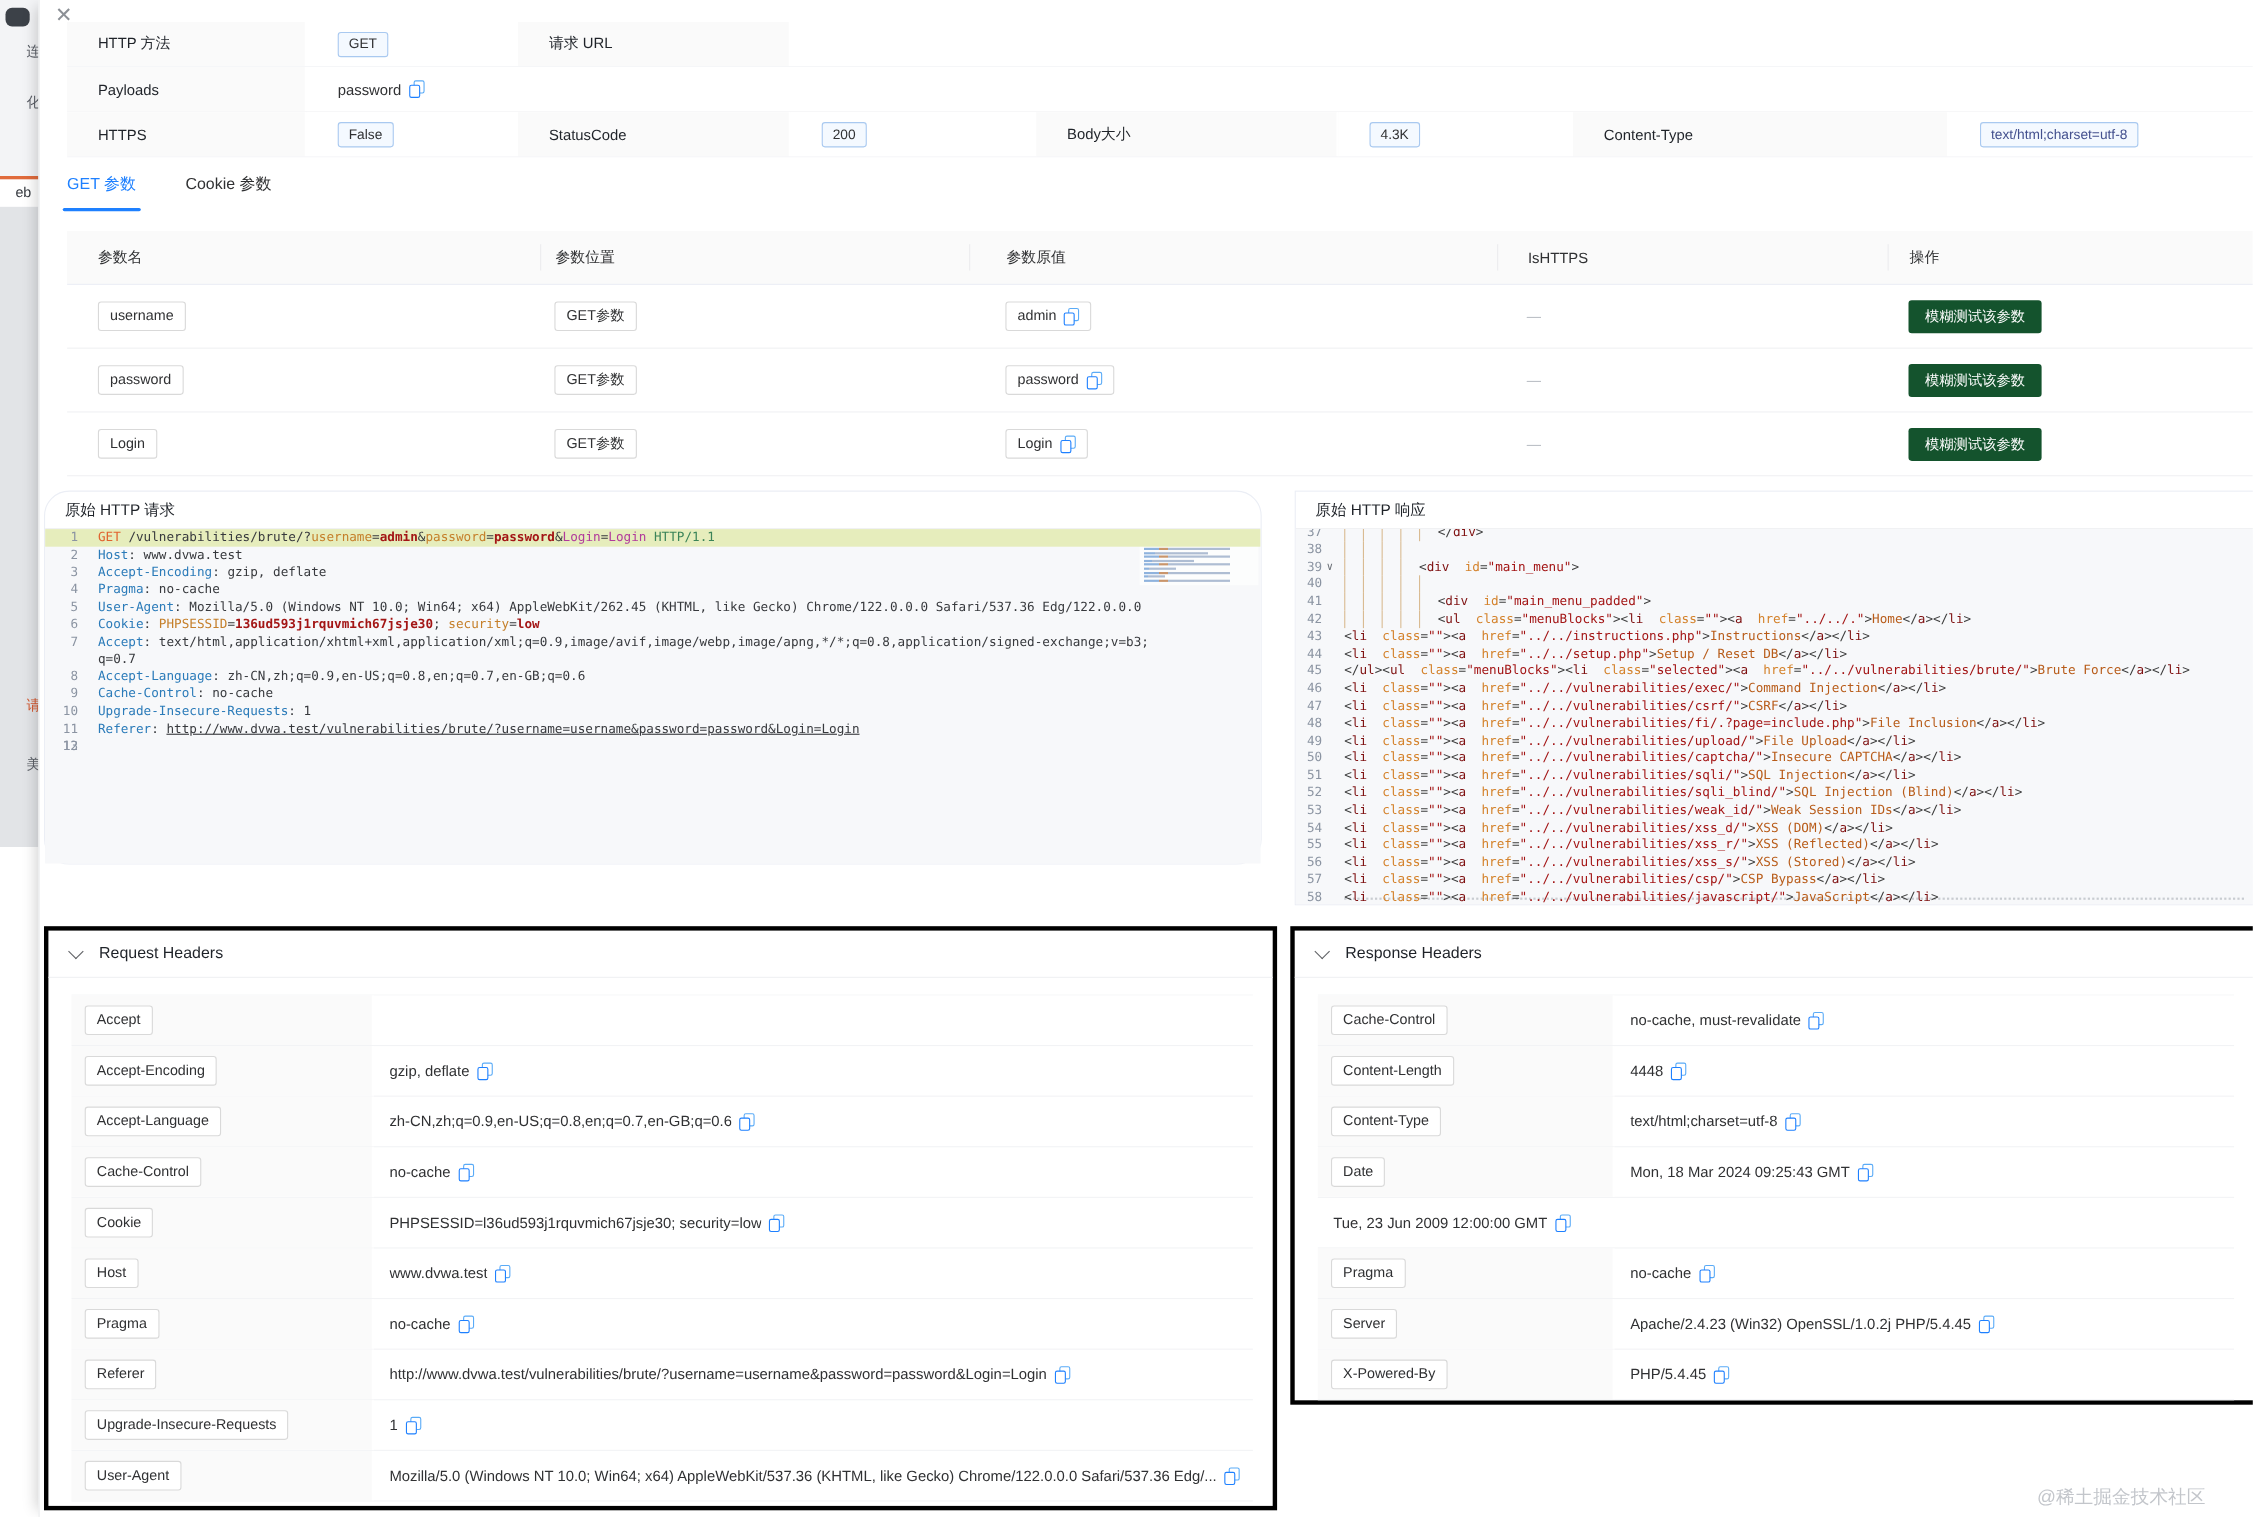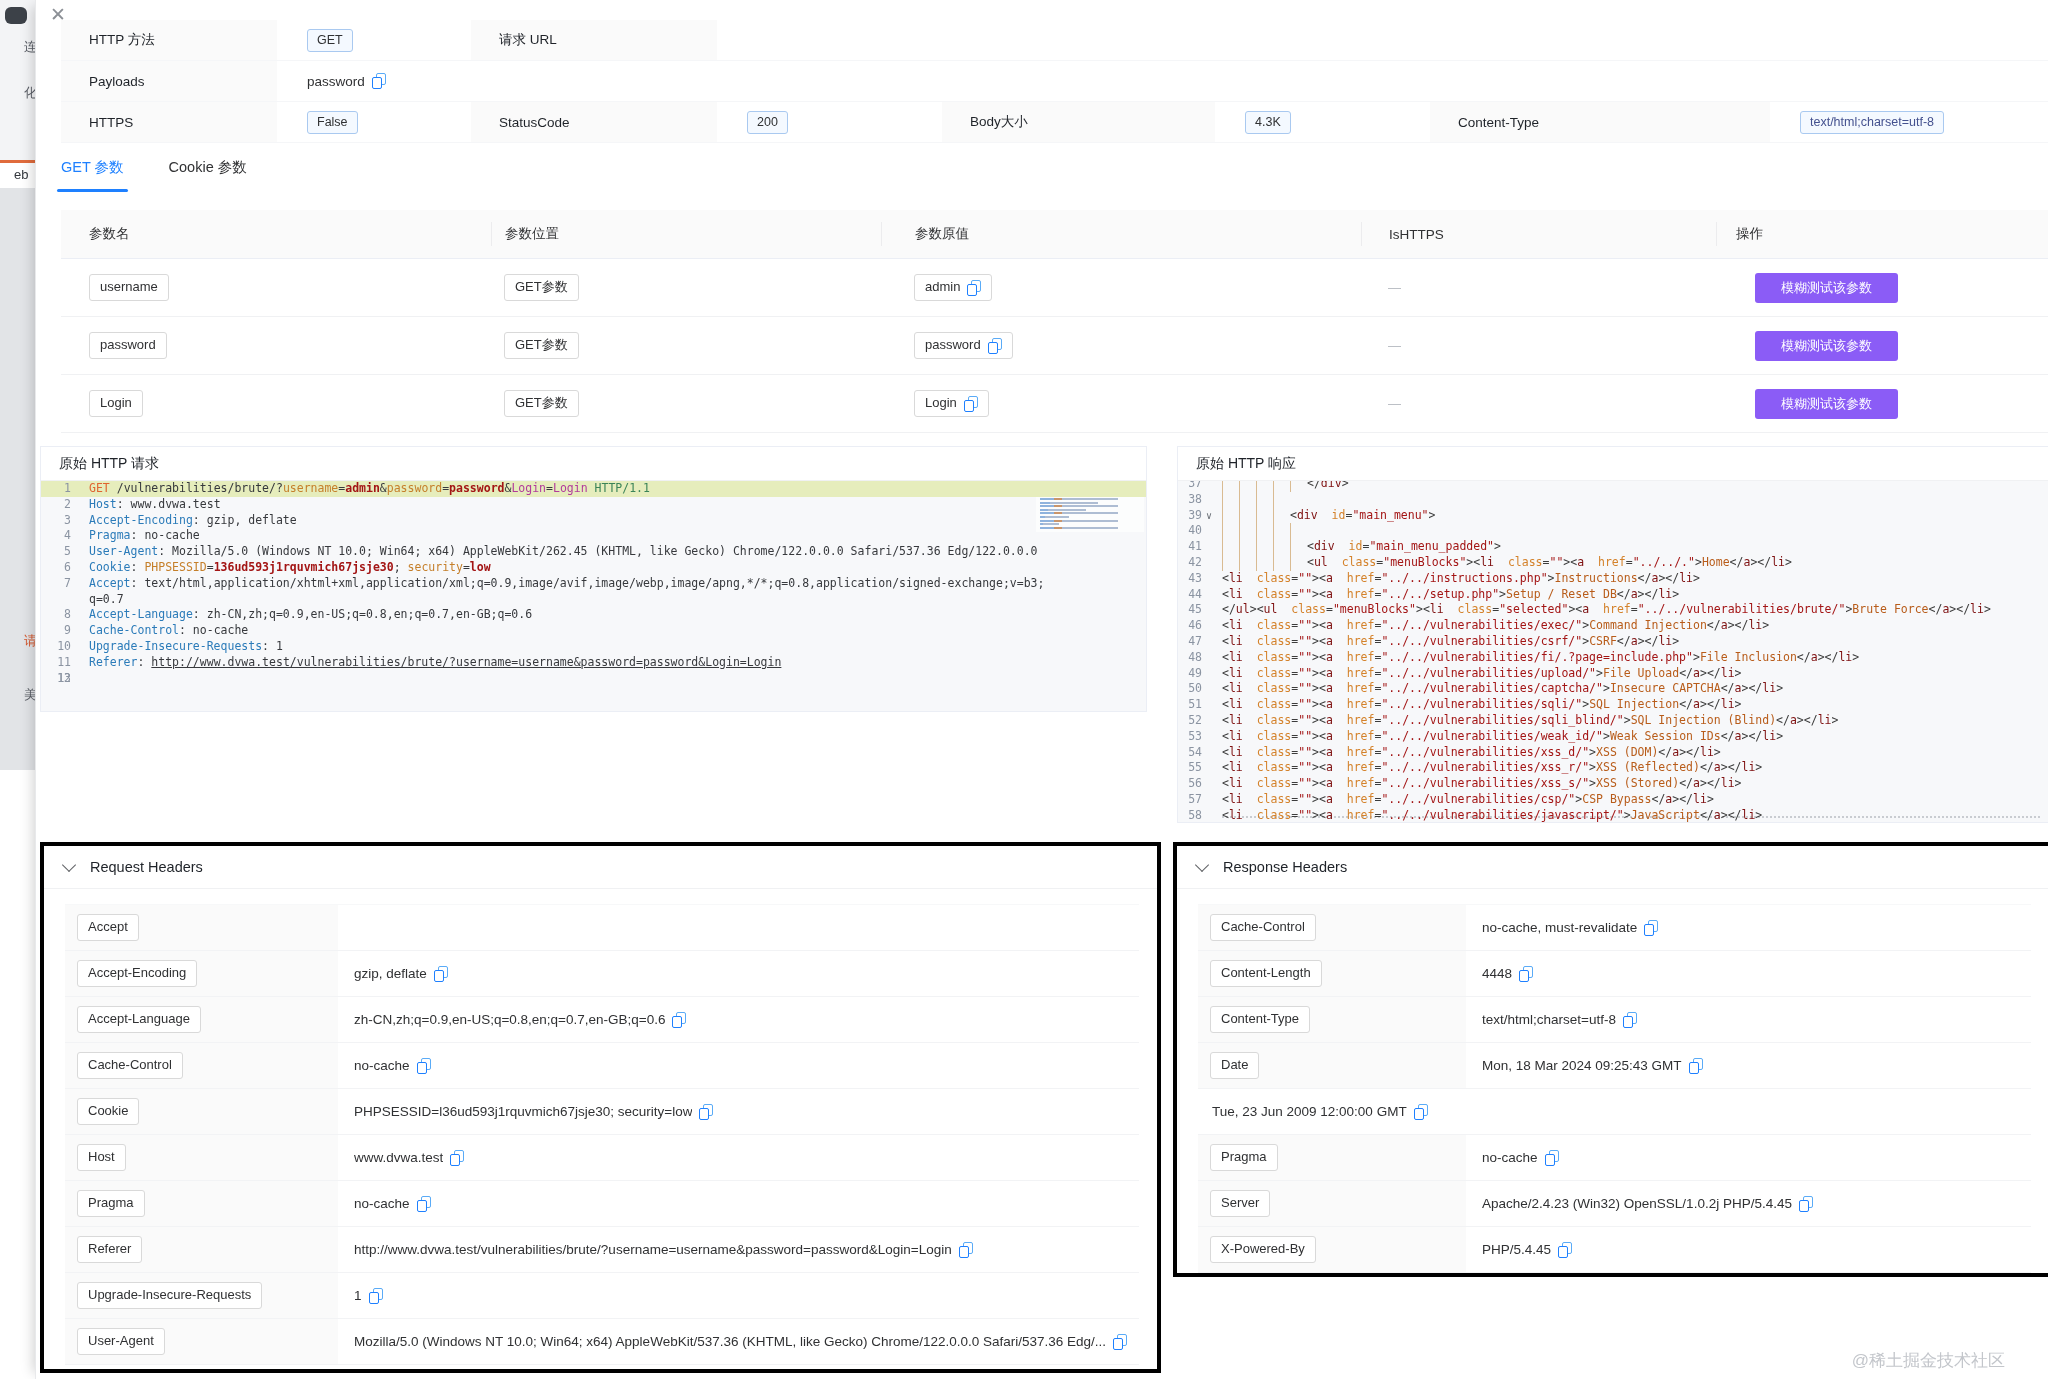--- a/index.html
+++ b/index.html
@@ -49,28 +49,28 @@
   .phead .pc{border-left:1px solid #ececee;height:24px;display:flex;align-items:center;}
   .phead .pc:first-child{border-left:none;}
   .prow{display:flex;height:57px;align-items:center;border-bottom:1px solid #f0f1f3;font-size:13px;}
   .pc{box-sizing:border-box;flex:none;}
   .pc1{width:430px;padding-left:28px;} .pc2{width:390px;padding-left:13px;}
   .pc3{width:480px;padding-left:33px;} .pc4{width:355px;padding-left:27px;}
   .pc5{flex:1 1 auto;padding-left:19px;}
   .chip{display:inline-flex;align-items:center;border:1px solid #d9d9d9;background:#fff;border-radius:3px;
         padding:4px 10px;font-size:13px;color:#303133;line-height:1.25;}
   .dash{color:#b4b8bf;}
-  .fuzz-btn{display:inline-block;background:#8b5cf6;color:#fff;border:none;border-radius:3px;
-            padding:6px 26px;font-size:13px;cursor:pointer;font-family:inherit;margin-left:20px;}
+  .fuzz-btn{display:inline-block;background:#14532d;color:#fff;border:none;border-radius:3px;
+            padding:6px 15px;font-size:13px;cursor:pointer;font-family:inherit;}
 
   
   .panel{position:absolute;border:1px solid #ebeef5;background:#fff;box-sizing:border-box;}
   .panel-title{height:33px;display:flex;align-items:center;padding-left:18px;font-size:14px;color:#1f2329;font-weight:500;border-bottom:1px solid #f0f1f3;}
   .codearea{position:absolute;left:0;right:0;top:34px;bottom:0;background:#f7f8fa;overflow:hidden;font-family:"DejaVu Sans Mono",monospace;font-size:11.5px;line-height:15.8px;}
-  .req-panel{left:4px;top:446px;width:1107px;height:266px;}
+  .req-panel{left:4px;top:446px;width:1107px;height:340px;border-radius:23px;}
   .resp-panel{left:1141px;top:446px;width:876px;height:377px;}
   .cl{position:relative;padding-left:48px;white-space:pre;color:#37393d;}
   .cl .ln{position:absolute;left:0;top:0;width:30px;text-align:right;color:#8b94a2;}
   .cl.hl{background:#e6edbc;}
   .cl2{position:relative;padding-left:44px;white-space:pre;color:#3c3c3c;}
   .cl2 .ln{position:absolute;left:0;top:0;width:24px;text-align:right;color:#8b94a2;}
   .cl2 .fold{position:absolute;left:28px;top:0;color:#6b7077;font-size:10px;cursor:pointer;}
   .ig{display:inline-block;width:16px;height:15.8px;vertical-align:top;border-left:1px solid #d9bb92;}
   
   .rm{color:#e0632f;} .rk{color:#c57f2a;} .rv{color:#a31515;font-weight:bold;}

